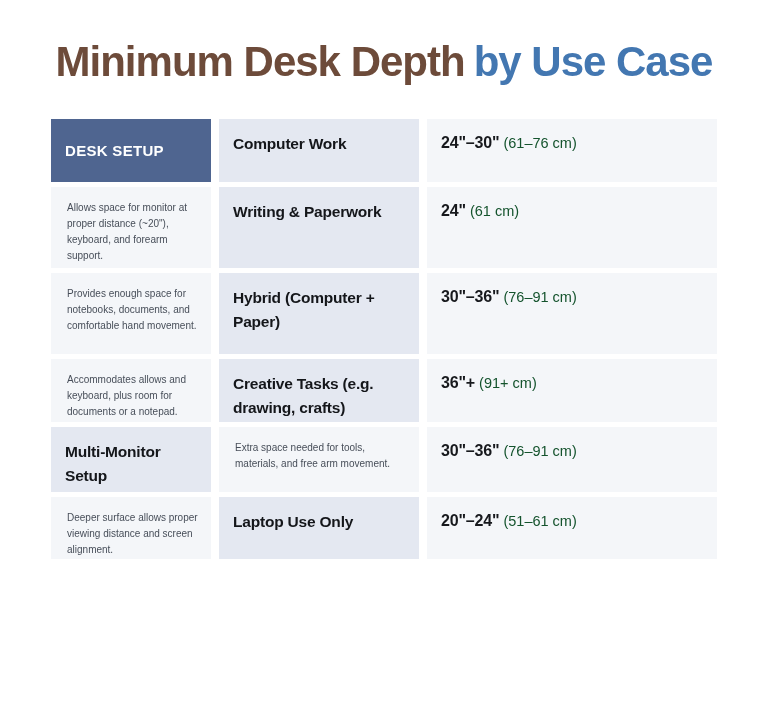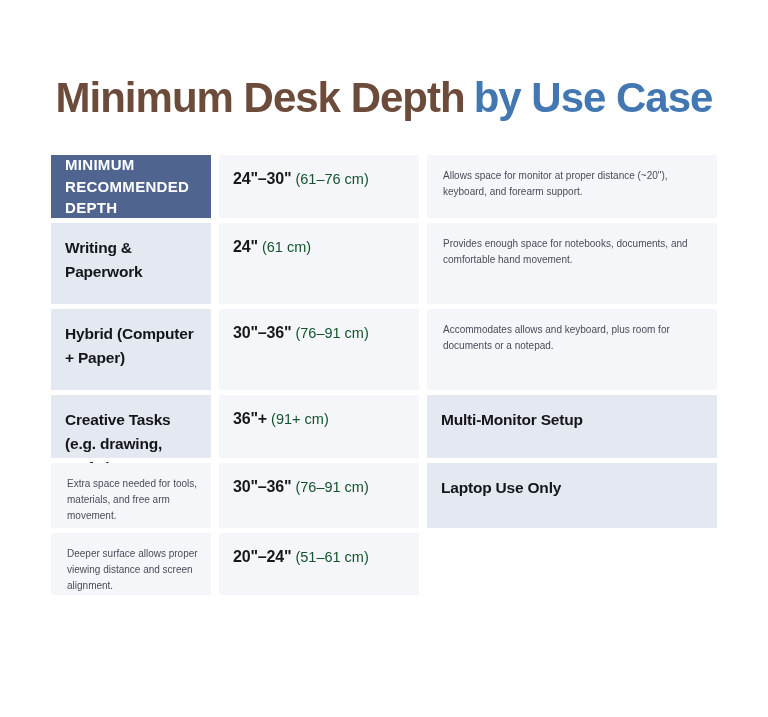--- a/index.html
+++ b/index.html
@@ -3,21 +3,20 @@
 <meta charset="utf-8">
 <style>
   * { margin:0; padding:0; box-sizing:border-box; }
   html,body { background:#ffffff; }
   .page {
     position:relative;
     width:768px; height:603px;
     background:#ffffff;
     font-family:"Liberation Sans", sans-serif;
     overflow:hidden;
-    margin-top:36px;
   }
   
   .title {
     margin-top:40px;
     text-align:center;
     font-size:42px;
     font-weight:bold;
     letter-spacing:-1px;
     line-height:1.05;
     white-space:nowrap;
@@ -112,42 +111,43 @@
   }
 </style>
 </head>
 <body>
 
 <div class="page">
 
   <h1 class="title"><span class="t-brown">Minimum Desk Depth</span><span class="t-blue">by Use Case</span></h1>
 
   <div class="table">
-    <div class="th">MINIMUM RECOMMENDED DEPTH</div>
+    <div class="th">DESK SETUP</div>
 
+    <div class="td c1">Computer Work</div>
     <div class="td c2"><span class="depth-b">24"–30"</span> <span class="depth-g">(61–76 cm)</span></div>
     <div class="td c3">Allows space for monitor at proper distance (~20"), keyboard, and forearm support.</div>
 
     <div class="td c1">Writing &amp; Paperwork</div>
     <div class="td c2"><span class="depth-b">24"</span> <span class="depth-g">(61 cm)</span></div>
     <div class="td c3">Provides enough space for notebooks, documents, and comfortable hand movement.</div>
 
     <div class="td c1">Hybrid (Computer + Paper)</div>
     <div class="td c2"><span class="depth-b">30"–36"</span> <span class="depth-g">(76–91 cm)</span></div>
     <div class="td c3">Accommodates allows and keyboard, plus room for documents or a notepad.</div>
 
     <div class="td c1">Creative Tasks (e.g. drawing, crafts)</div>
     <div class="td c2"><span class="depth-b">36"+</span> <span class="depth-g">(91+ cm)</span></div>
     <div class="td c1">Multi-Monitor Setup</div>
 
     <div class="td c3">Extra space needed for tools, materials, and free arm movement.</div>
     <div class="td c2"><span class="depth-b">30"–36"</span> <span class="depth-g">(76–91 cm)</span></div>
+    <div class="td c3">Deeper surface allows proper viewing distance and screen alignment.</div>
+
     <div class="td c1">Laptop Use Only</div>
-
-    <div class="td c3">Deeper surface allows proper viewing distance and screen alignment.</div>
     <div class="td c2"><span class="depth-b">20"–24"</span> <span class="depth-g">(51–61 cm)</span></div>
   </div>
 
   <div class="footer">
     <div class="logo-diamond">
       <span class="monogram">LF</span>
     </div>
     <div class="logo-text">
       <span class="lofty">Lofty</span>
       <span class="furniture">FURNITURE</span>

